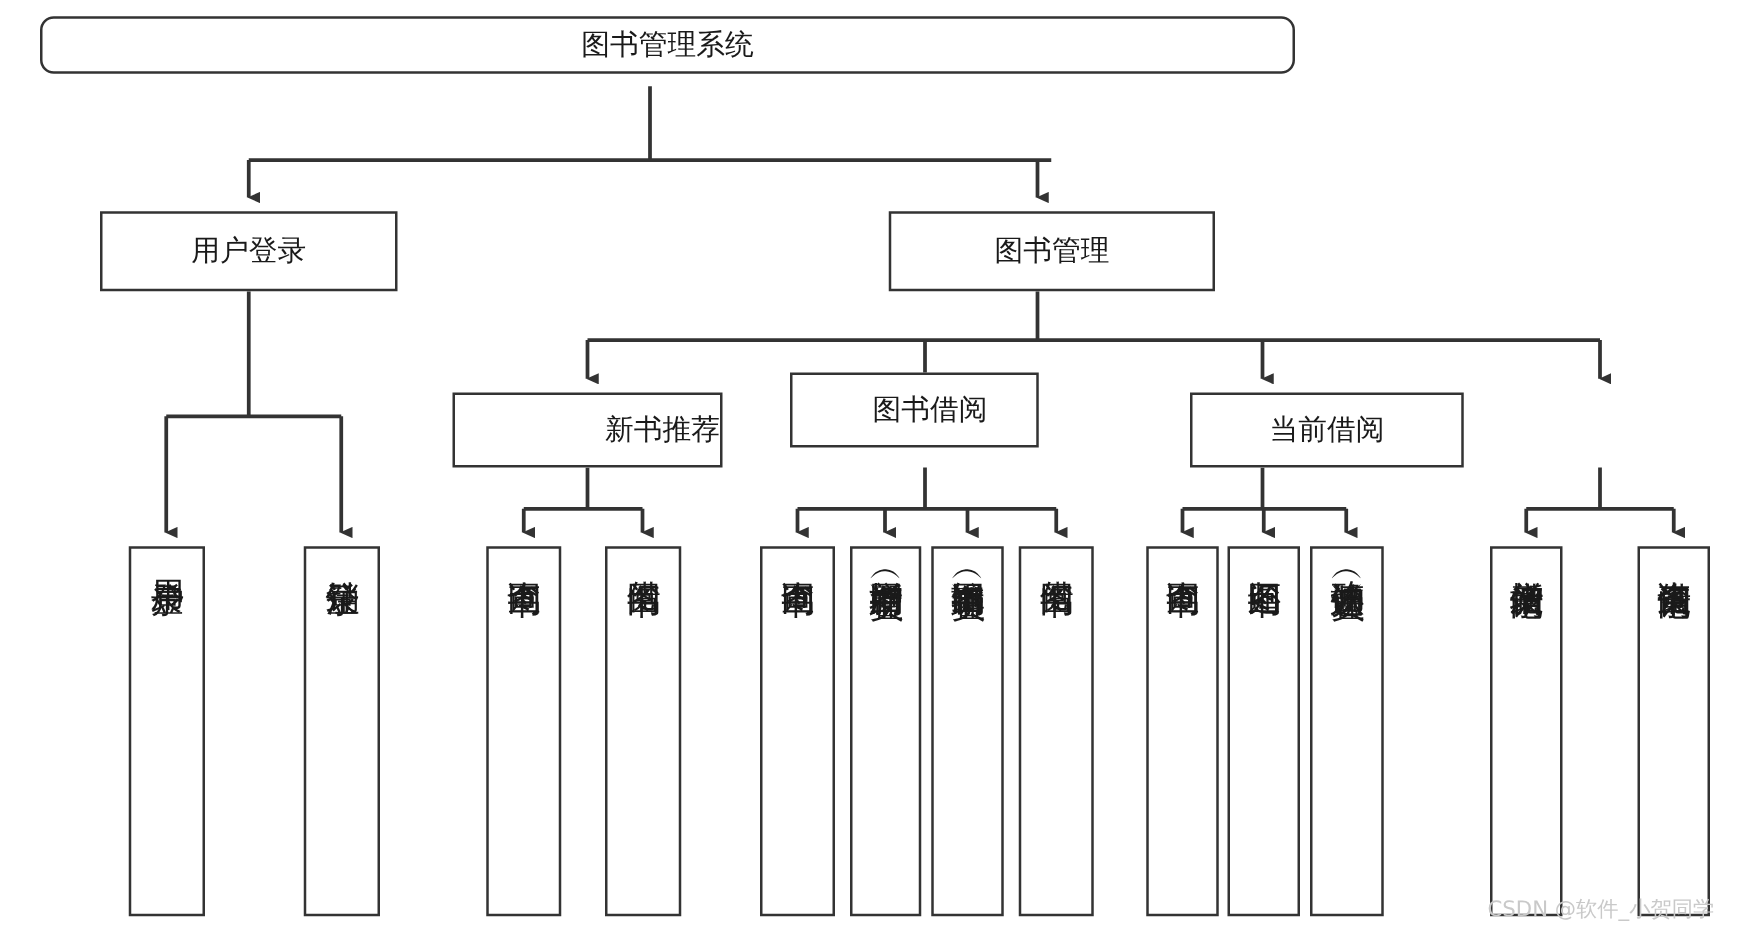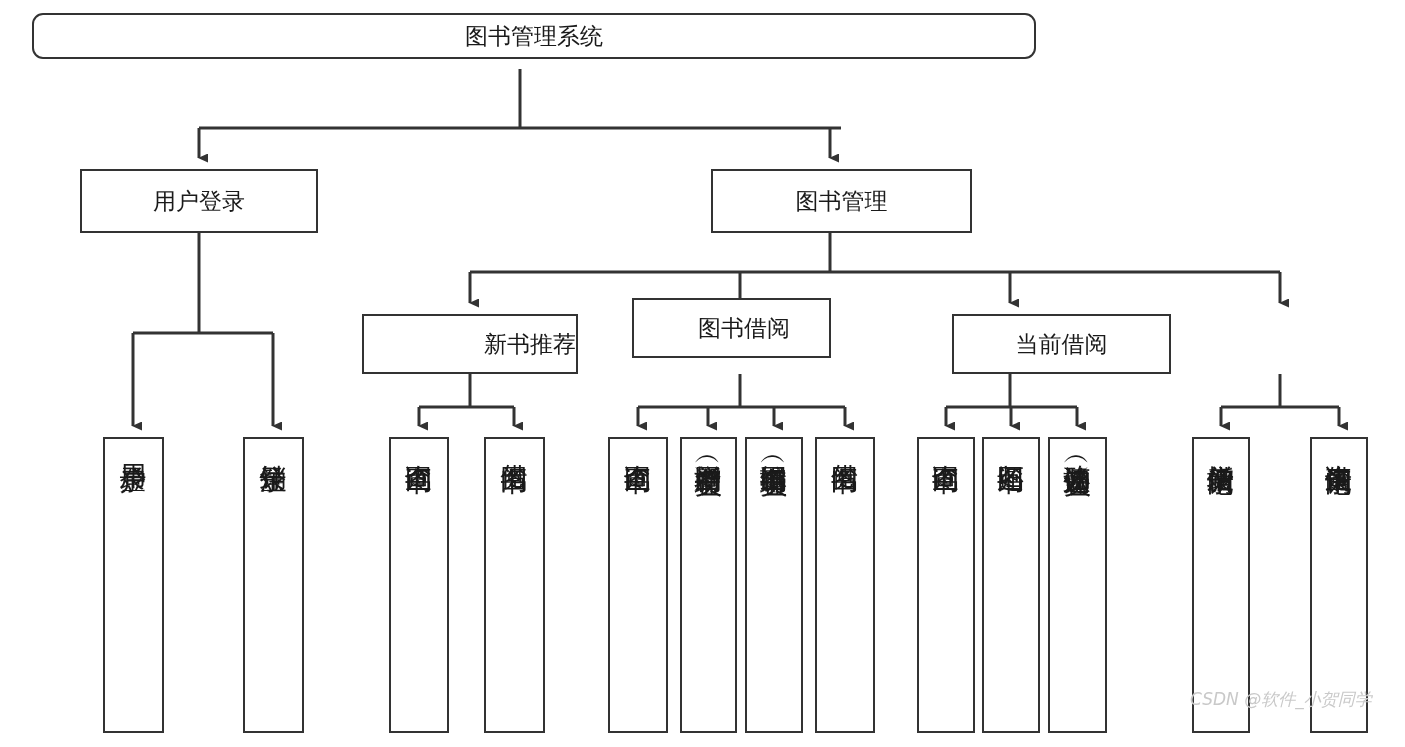--- a/index.html
+++ b/index.html
@@ -55,27 +55,26 @@
   .node-v .node-label {
     font-size: 27px;
     writing-mode: vertical-rl;
     text-orientation: upright;
     letter-spacing: 1px;
     line-height: 1;
   }
   #watermark {
     position: absolute;
     left: 1190px;
-    top: 688px;
+    top: 716px;
     font-size: 17px;
     color: #c9c9c9;
     font-family: "DejaVu Sans", "Liberation Sans", sans-serif;
     white-space: pre;
     pointer-events: none;
-    font-style: italic;
   }
 </style>
 </head>
 <body>
 
 <div id="diagram-root">
 
   <svg id="diagram-svg" viewBox="0 0 1405 747" xmlns="http://www.w3.org/2000/svg">
     <defs>
       <marker id="arrowhead" markerWidth="9" markerHeight="10" refX="4.5" refY="9" orient="auto" markerUnits="userSpaceOnUse">

